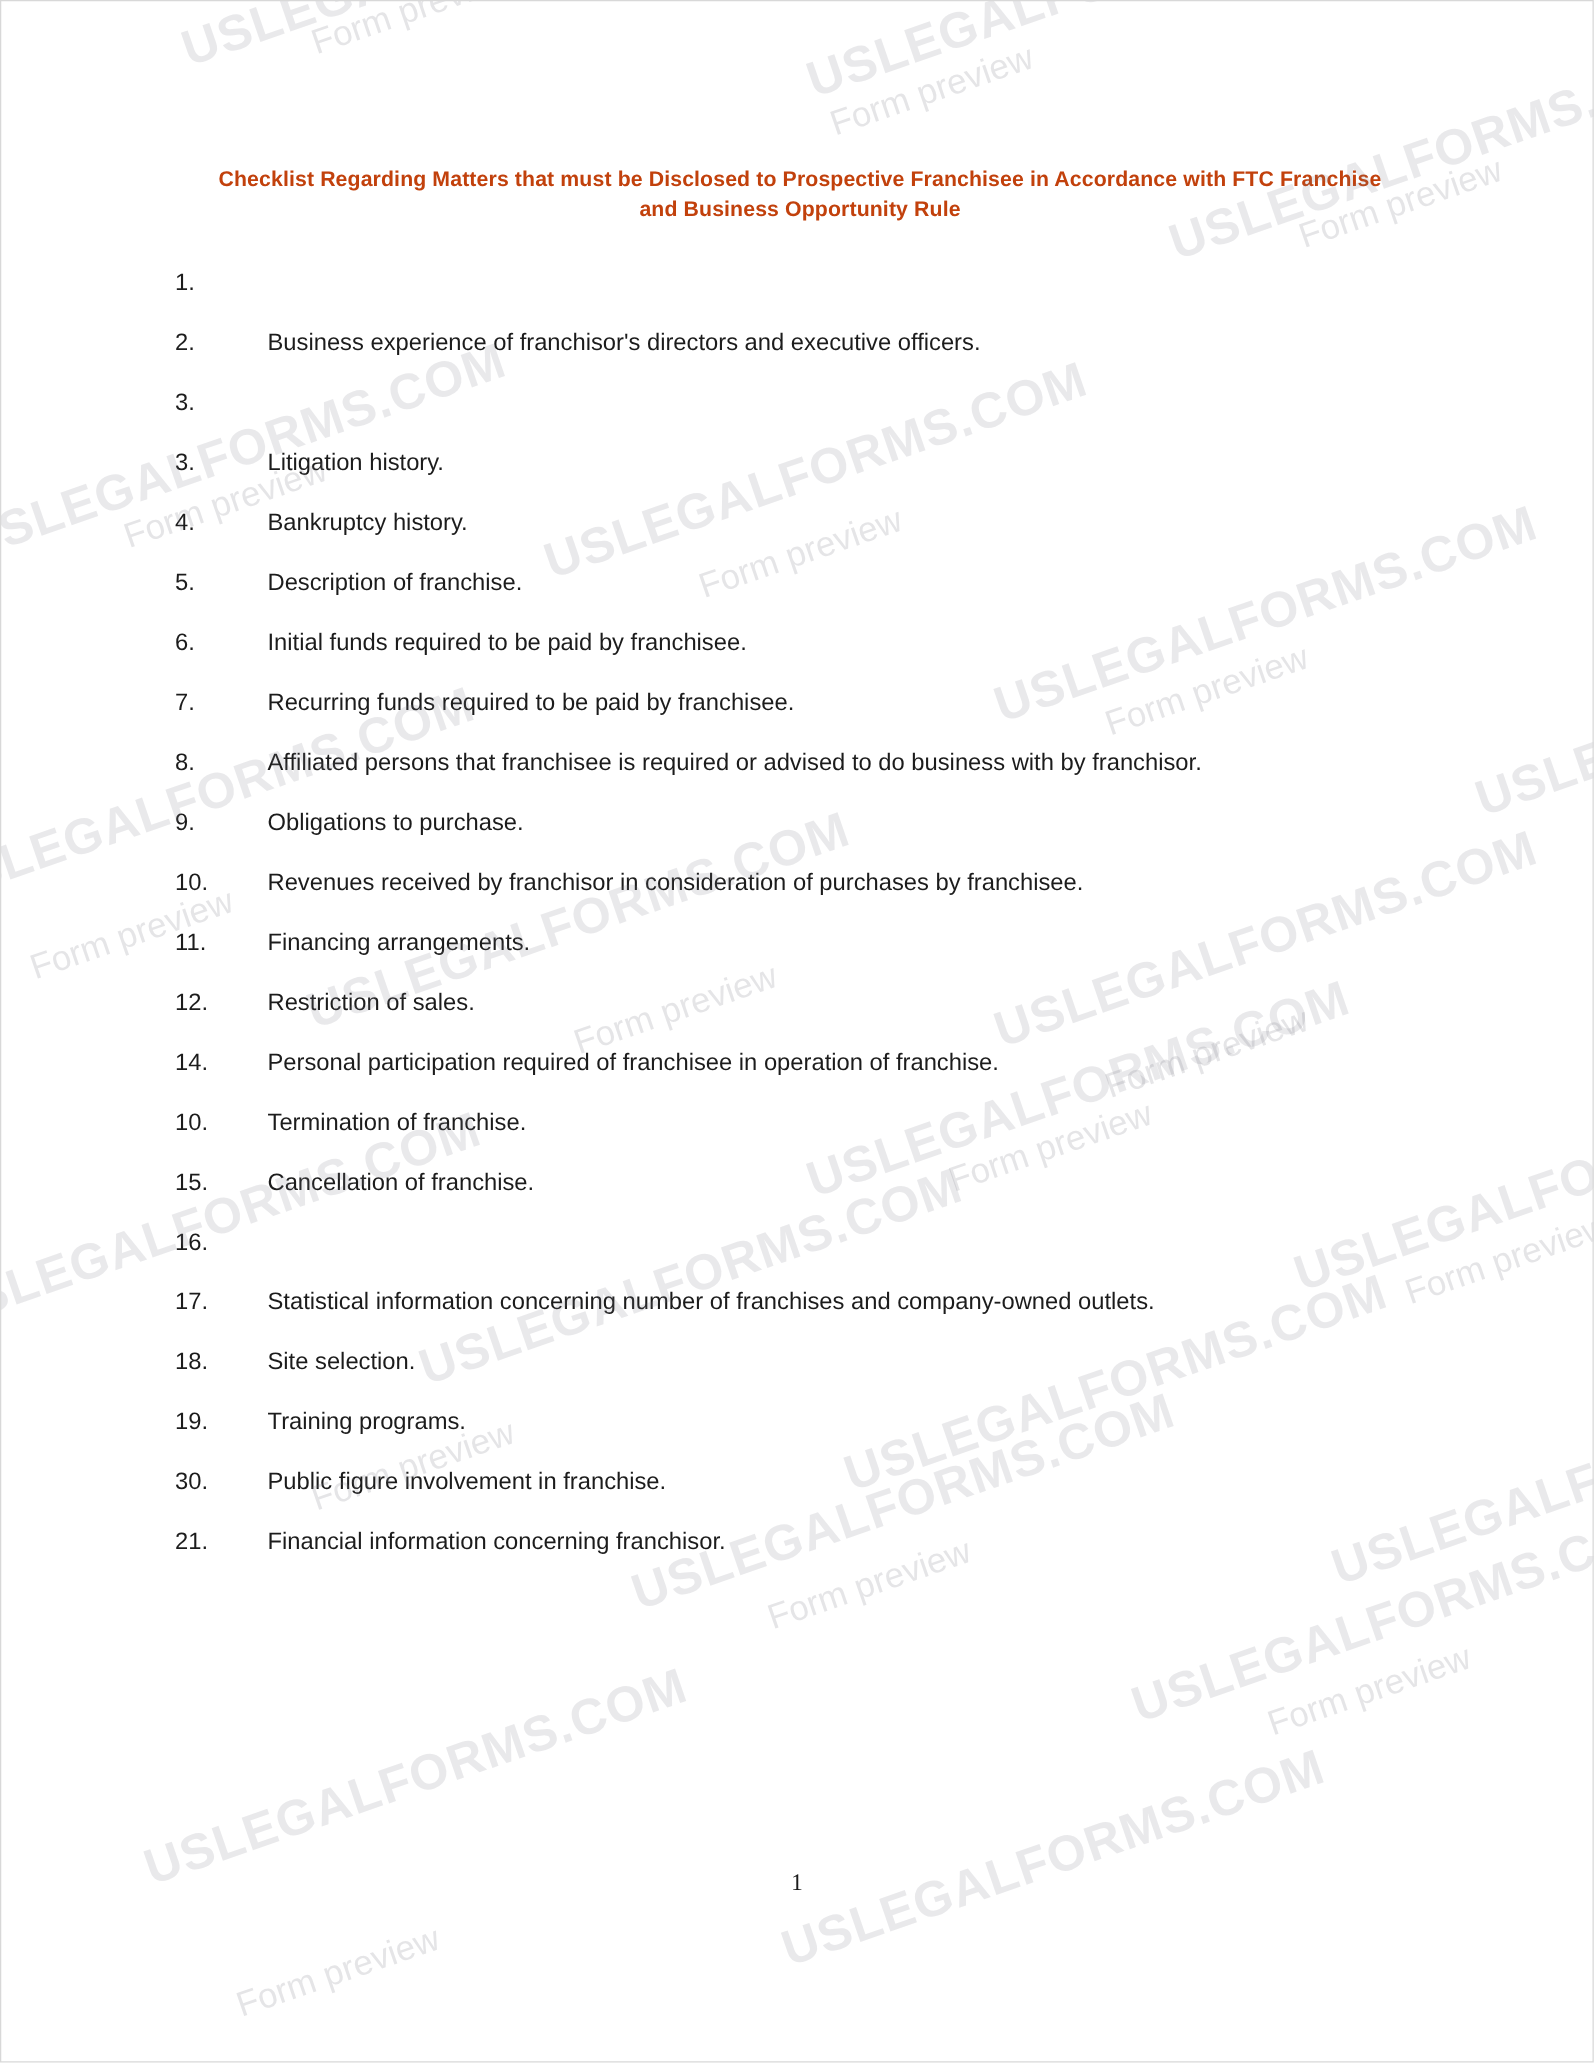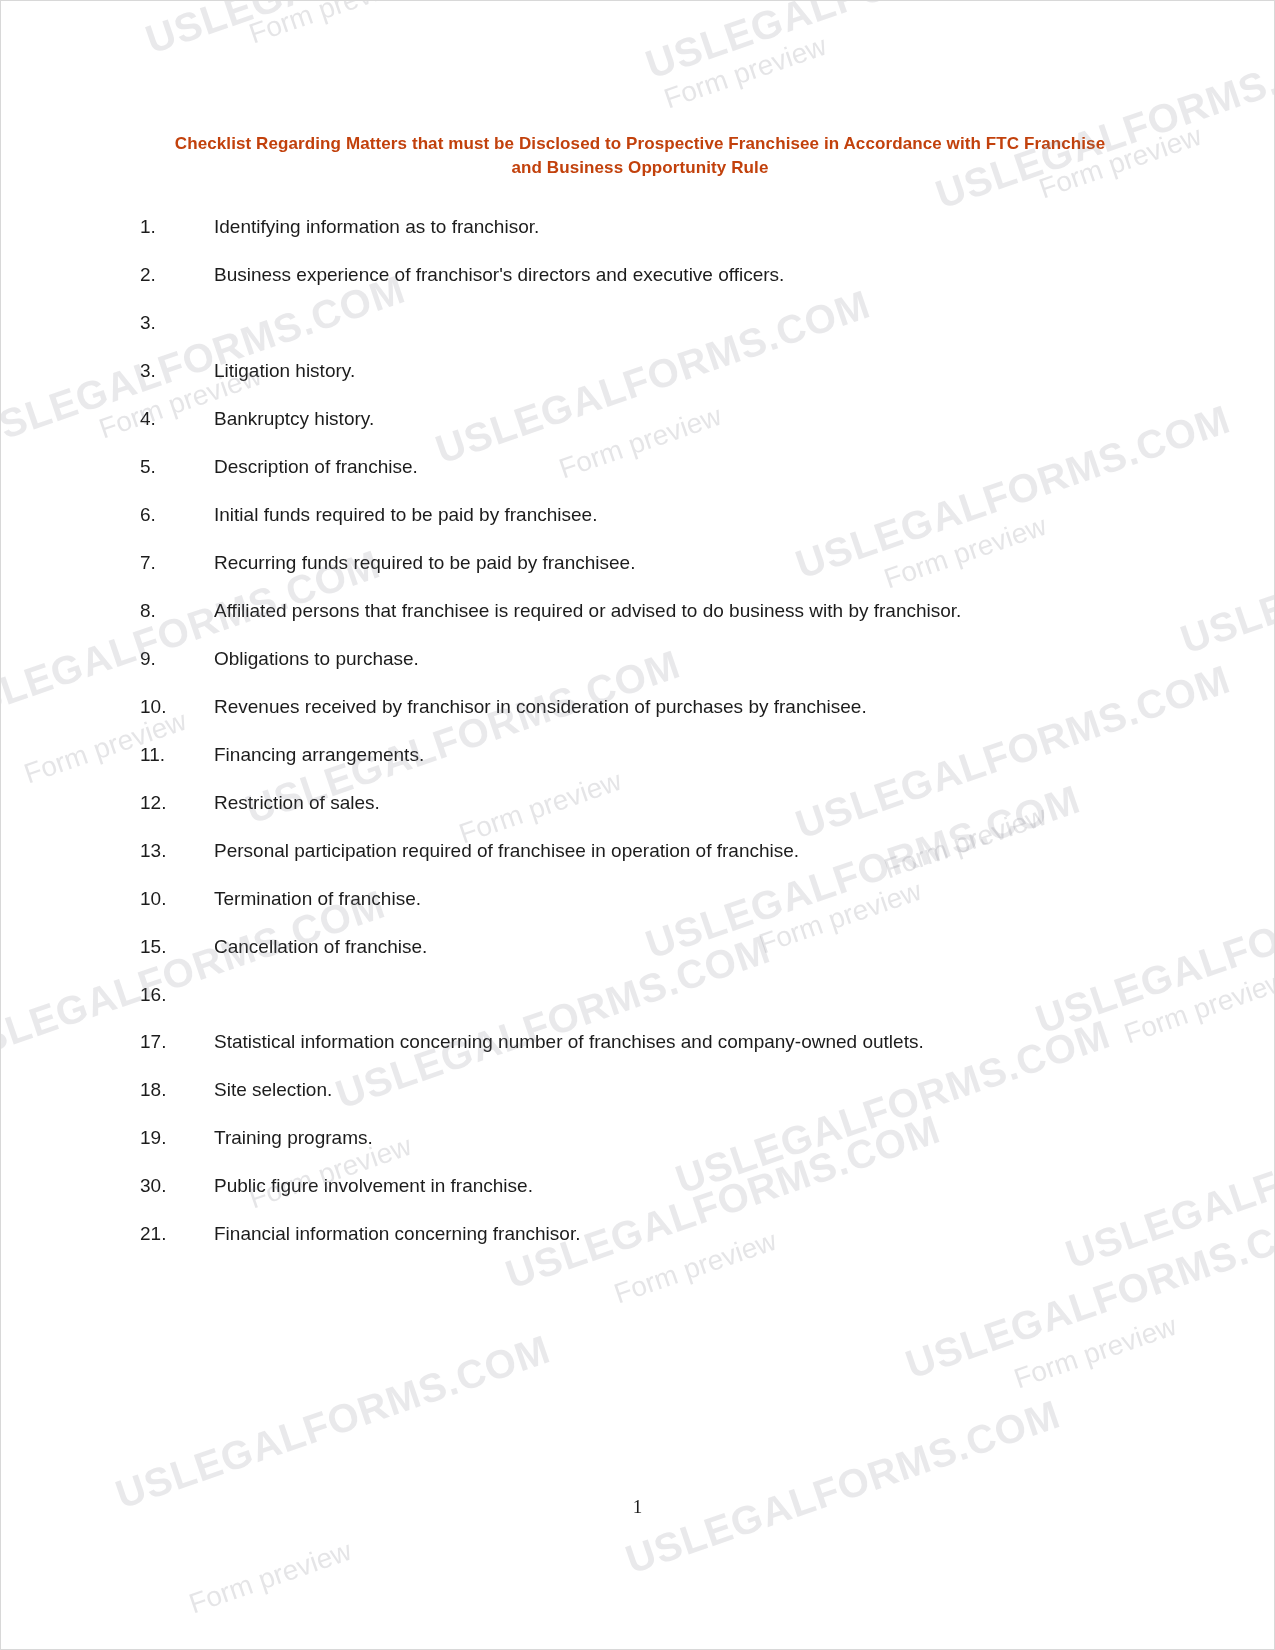--- a/index.html
+++ b/index.html
@@ -116,21 +116,20 @@
 </head>
 <body>
 
 <div class="page">
 
   <div class="content">
     <h1 class="doc-title">Checklist Regarding Matters that must be Disclosed to Prospective Franchisee in Accordance with FTC Franchise and Business Opportunity Rule</h1>
     <ul class="list">
         <li class="list-item">
           <span class="item-num">1.</span>
-          <span class="item-text">Identifying information as to franchisor.</span>
         </li>
         <li class="list-item">
           <span class="item-num">2.</span>
           <span class="item-text">Business experience of franchisor's directors and executive officers.</span>
         </li>
         <li class="list-item">
           <span class="item-num">3.</span>
         </li>
         <li class="list-item">
           <span class="item-num">3.</span>
@@ -166,21 +165,21 @@
         </li>
         <li class="list-item">
           <span class="item-num">11.</span>
           <span class="item-text">Financing arrangements.</span>
         </li>
         <li class="list-item">
           <span class="item-num">12.</span>
           <span class="item-text">Restriction of sales.</span>
         </li>
         <li class="list-item">
-          <span class="item-num">13.</span>
+          <span class="item-num">14.</span>
           <span class="item-text">Personal participation required of franchisee in operation of franchise.</span>
         </li>
         <li class="list-item">
           <span class="item-num">10.</span>
           <span class="item-text">Termination of franchise.</span>
         </li>
         <li class="list-item">
           <span class="item-num">15.</span>
           <span class="item-text">Cancellation of franchise.</span>
         </li>

